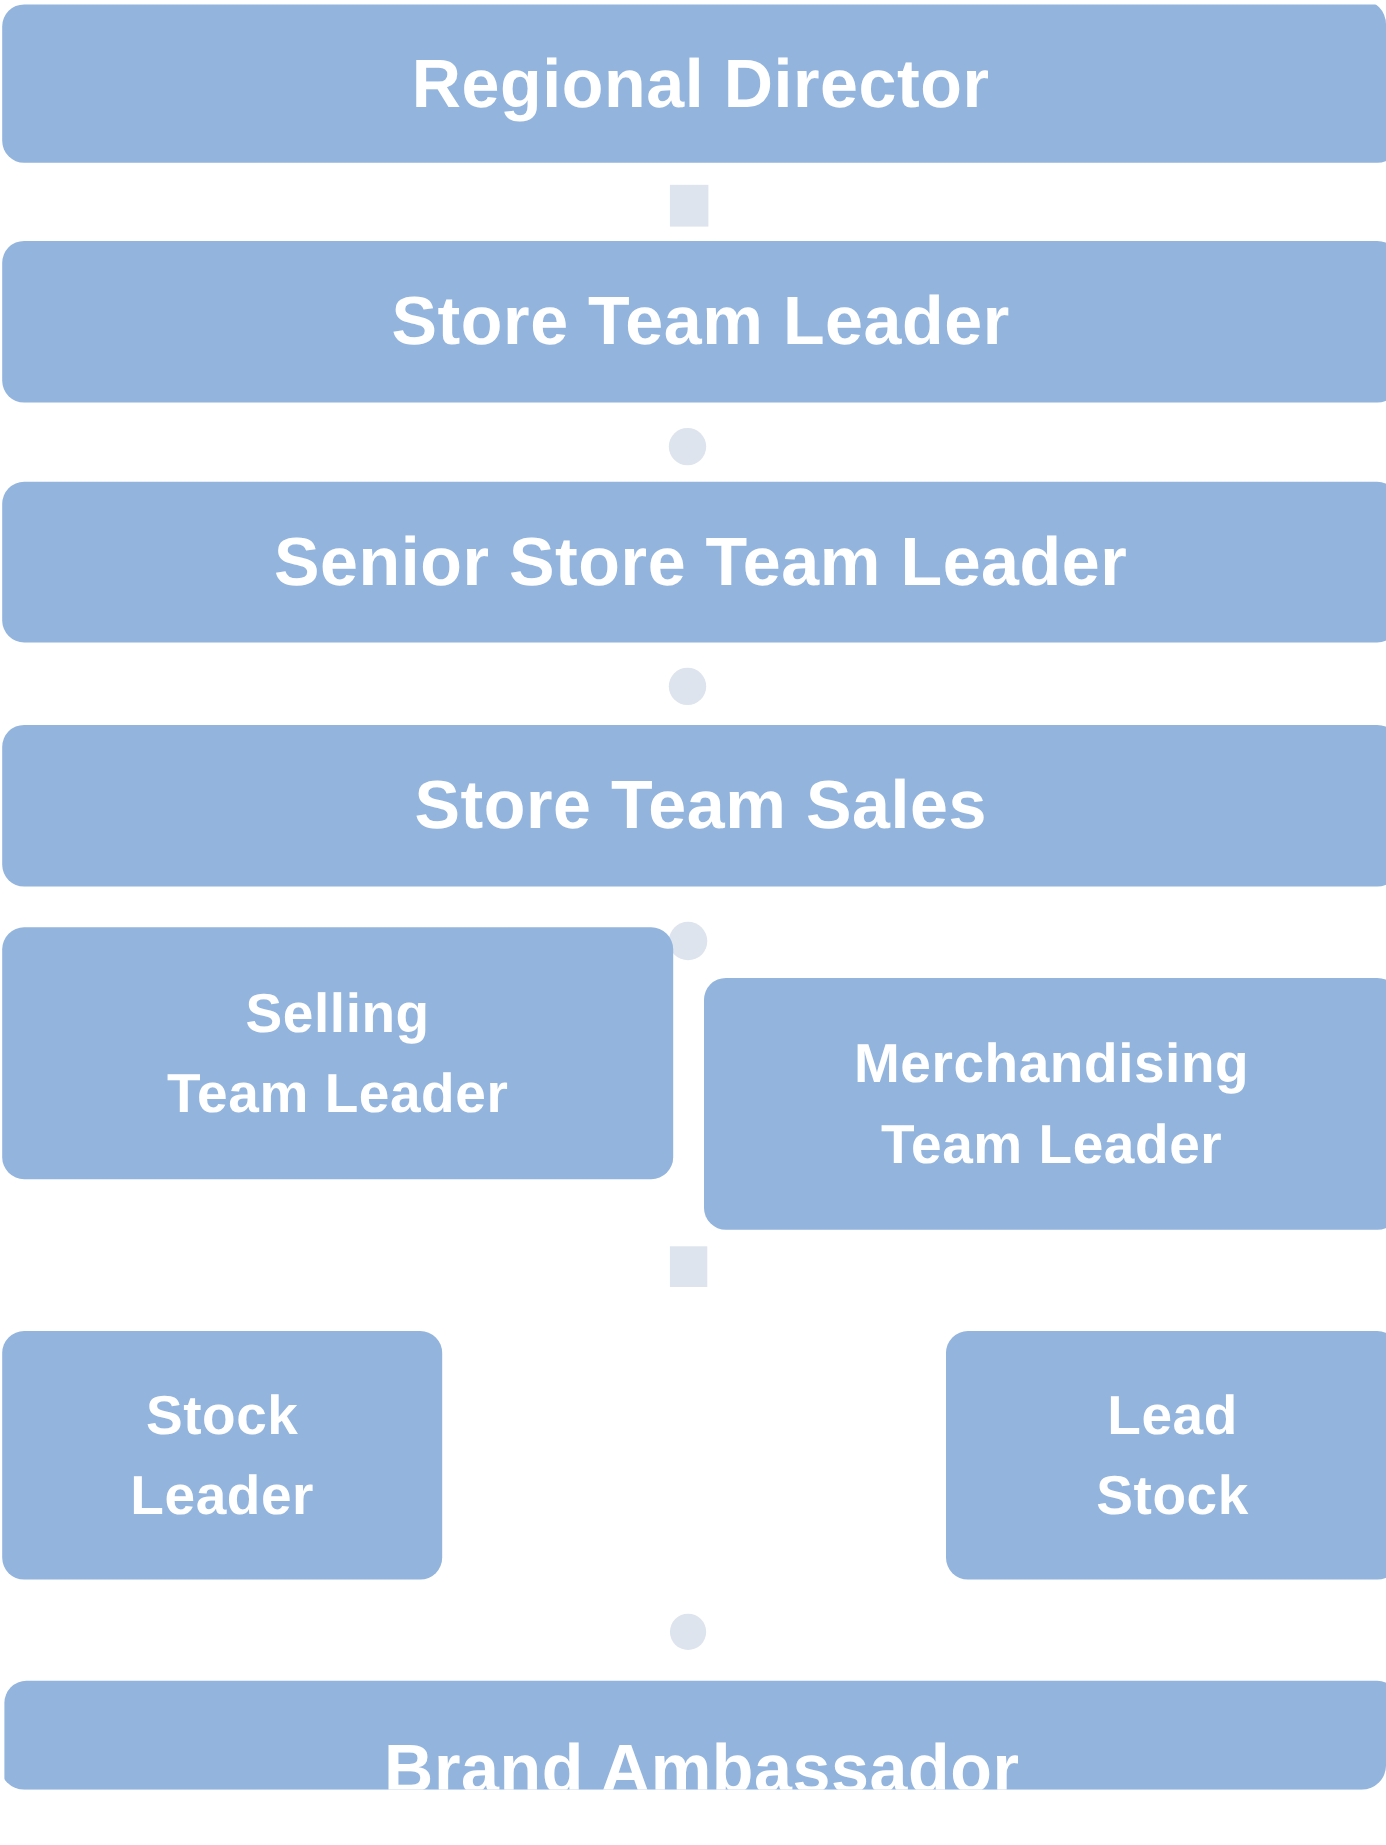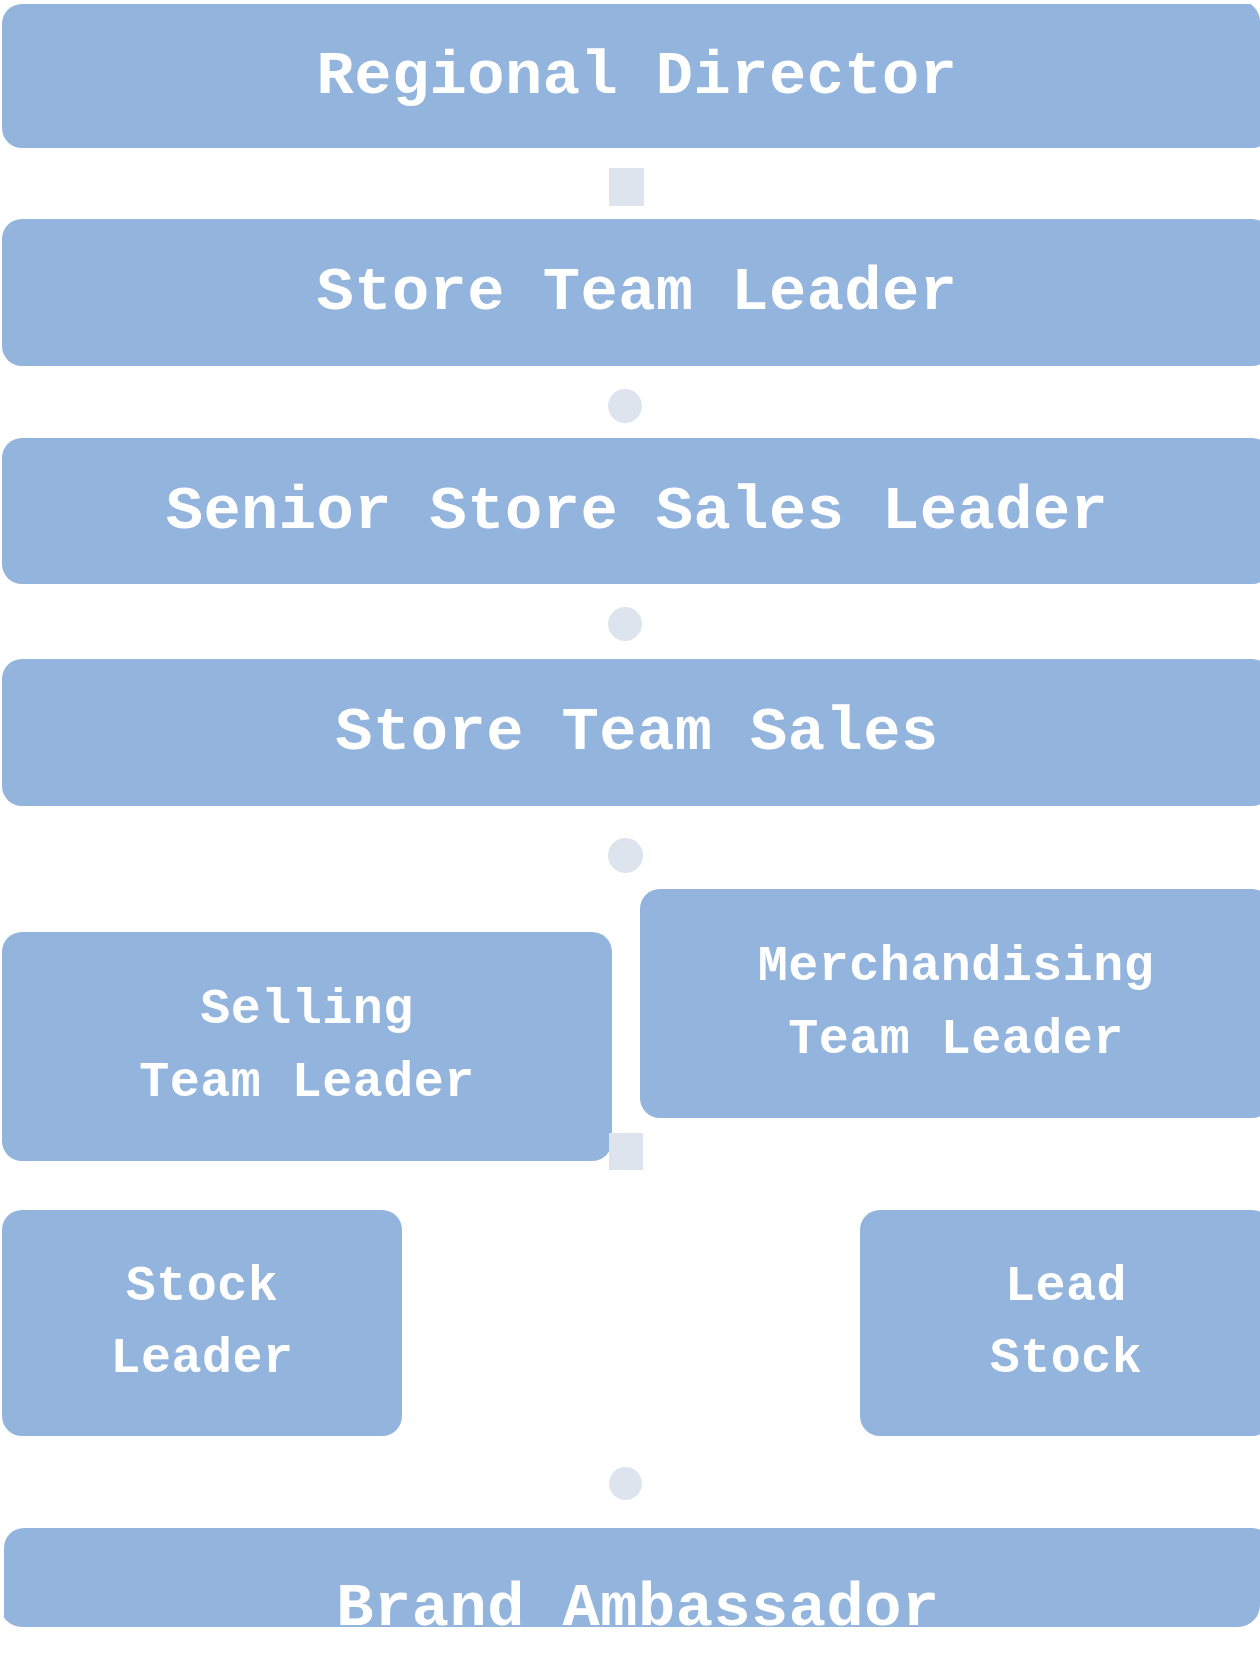--- a/index.html
+++ b/index.html
@@ -6,21 +6,21 @@
     margin: 0;
     padding: 0;
     background: #ffffff;
   }
   .canvas {
     position: relative;
     width: 1260px;
     height: 1627px;
     overflow: hidden;
     background: #ffffff;
-    font-family: Liberation Mono, monospace;
+    font-family: Liberation Sans, sans-serif;
     border-radius: 22px;
   }
   .box {
     position: absolute;
     background: #92b4dd;
     border-radius: 20px;
     display: flex;
     align-items: center;
     justify-content: center;
     text-align: center;
@@ -46,21 +46,21 @@
 
   
   .lv1  { left: 2px;   top: 4px;    width: 1270px; height: 144px; }
   .sq1  { left: 609px; top: 168px;  width: 35px;   height: 38px; }
   .lv2  { left: 2px;   top: 219px;  width: 1270px; height: 147px; }
   .ci2  { left: 608px; top: 389px;  width: 34px;   height: 34px; }
   .lv3  { left: 2px;   top: 438px;  width: 1270px; height: 146px; }
   .ci3  { left: 608px; top: 607px;  width: 34px;   height: 34px; }
   .lv4  { left: 2px;   top: 659px;  width: 1270px; height: 147px; }
   .ci4  { left: 608px; top: 838px;  width: 35px;   height: 35px; }
-  .lv5a { left: 2px;   top: 932px;  width: 610px;  height: 229px; align-items: center; }
+  .lv5a { left: 2px;   top: 843px;  width: 610px;  height: 229px; align-items: center; }
   .lv5b { left: 640px; top: 889px;  width: 632px;  height: 229px; }
   .sq5  { left: 609px; top: 1133px; width: 34px;   height: 37px; }
   .lv6a { left: 2px;   top: 1210px; width: 400px;  height: 226px; }
   .lv6b { left: 426px; top: 1210px; width: 402px;  height: 226px; }
   .lv6c { left: 860px; top: 1210px; width: 412px;  height: 226px; }
   .ci6  { left: 609px; top: 1467px; width: 33px;   height: 33px; }
   .lv7  { left: 4px;   top: 1528px; width: 1268px; height: 160px; }
 </style>
 </head>
 <body>
@@ -73,21 +73,21 @@
 
   <div class="conn square sq1"></div>
 
   <div class="box lv2">
     <span class="label-single">Store Team Leader</span>
   </div>
 
   <div class="conn circle ci2"></div>
 
   <div class="box lv3">
-    <span class="label-single">Senior Store Sales Leader</span>
+    <span class="label-single">Senior Store Team Leader</span>
   </div>
 
   <div class="conn circle ci3"></div>
 
   <div class="box lv4">
     <span class="label-single">Store Team Sales</span>
   </div>
 
   <div class="conn circle ci4"></div>
 

